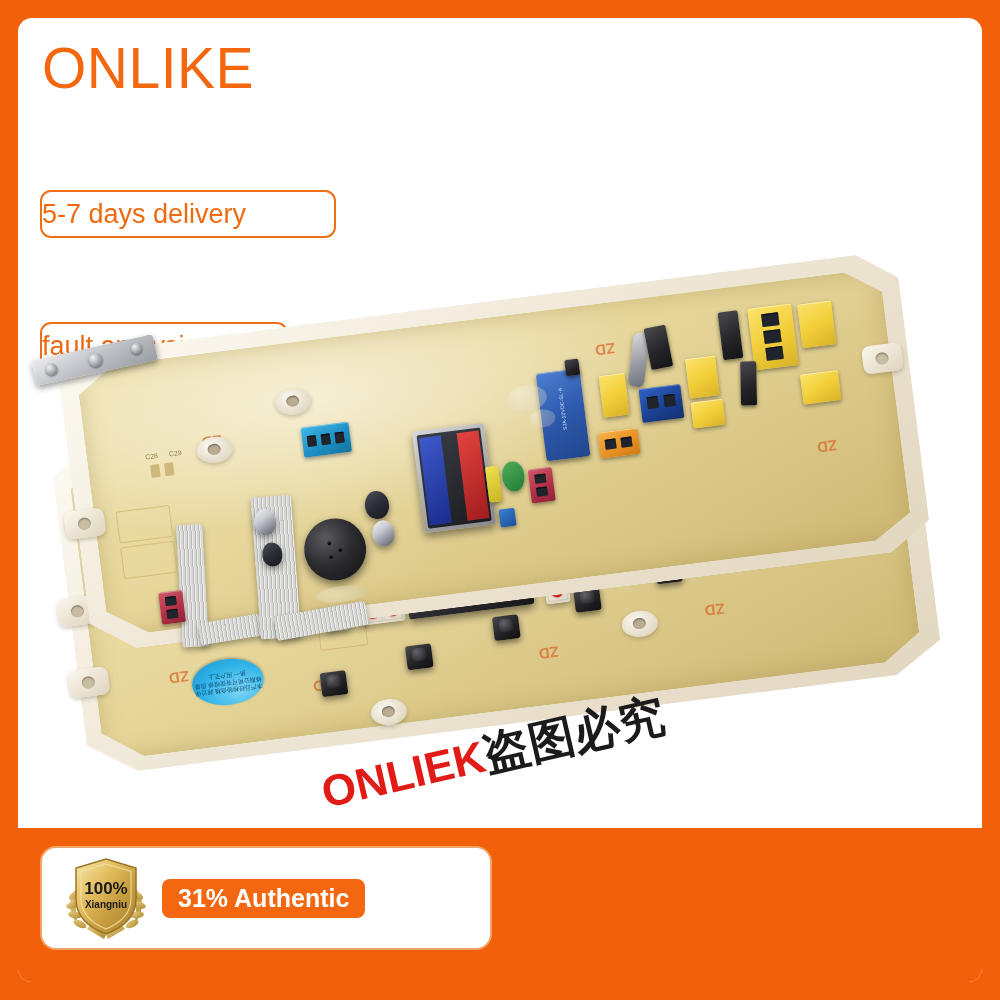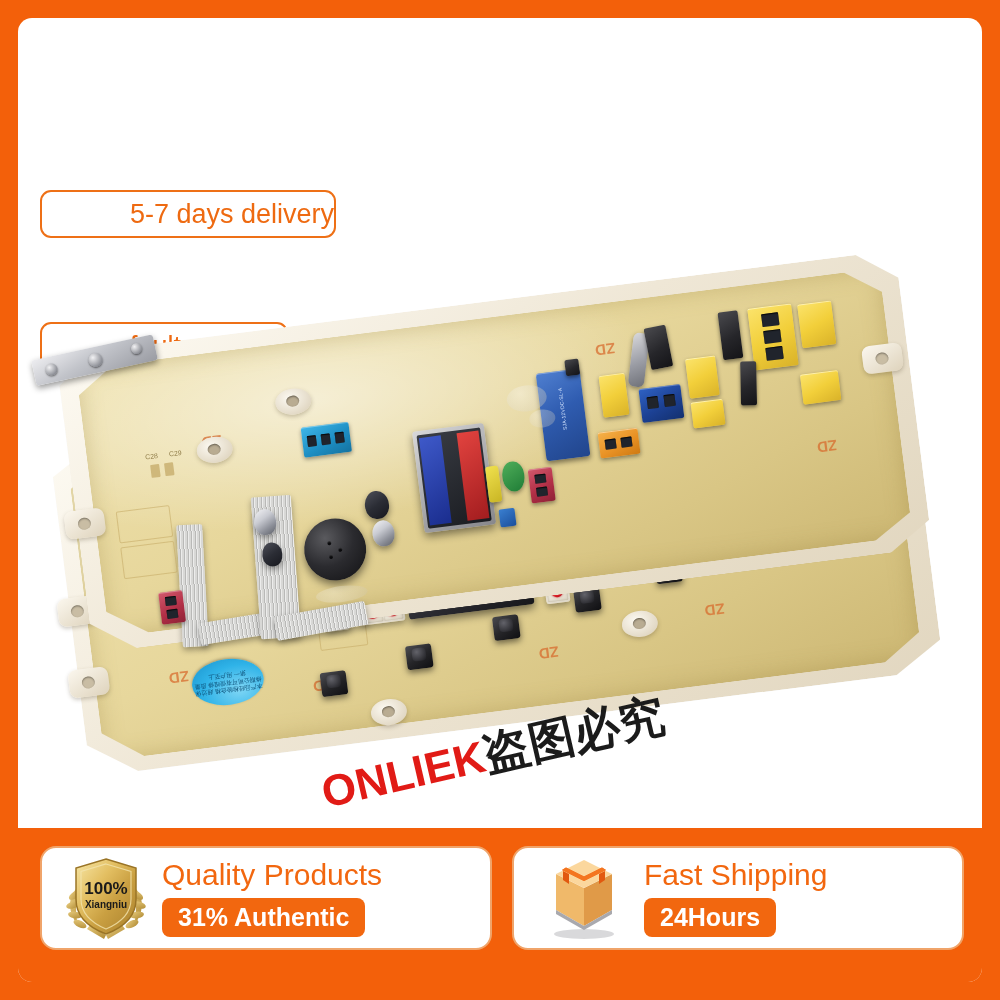--- a/index.html
+++ b/index.html
@@ -37,21 +37,21 @@
 
   
   .pill{
     position:absolute;
     border:2.5px solid #ee7016;
     border-radius:11px;
     background:#ffffff;
     color:#ee6a11;
     font-size:27px;
     font-weight:400;
-    display:flex;align-items:center;justify-content:flex-end;
+    display:flex;align-items:center;justify-content:flex-start;
     white-space:nowrap;
     box-sizing:border-box;
   }
   #pill0{left:22px;top:172px;width:296px;height:48px;}
   #pill1{left:22px;top:238px;width:282px;height:48px;}
   #pill2{left:22px;top:304px;width:248px;height:48px;}
 
   
   #photo{
     position:absolute;
@@ -420,20 +420,21 @@
   }
   
   .box-badge{position:relative;width:96px;height:88px;margin:0 12px 0 22px;flex:none;}
 </style>
 </head>
 <body>
 
 <div id="page">
  <div id="inner">
 
+  <div class="brand">ONLIKE</div>
 
   <div class="pill" id="pill0">
     <span>5-7 days delivery</span>
   </div>
   <div class="pill" id="pill2">
     <span>fault analysis</span>
   </div>
 
   <div id="photo">
    <div id="board-wrap">
@@ -716,47 +717,21 @@
             <path d="M62 70 L46 80 L48 84 L65 74 Z"></path>
           </g>
 
           <path d="M46 4 L76 13 L76 44 C76 62 62 73 46 79 C30 73 16 62 16 44 L16 13 Z" fill="url(#gold)" stroke="#9a7426" stroke-width="1.5"></path>
           <path d="M46 9 L71 16.5 L71 44 C71 59 59 68.5 46 74 C33 68.5 21 59 21 44 L21 16.5 Z" fill="none" stroke="#f3e3ad" stroke-width="1.2" opacity=".8"></path>
         </svg>
         <div class="s100">100%</div>
         <div class="sauth">Xiangniu</div>
       </div>
       <div class="txt">
-        <div class="t1">Quality Products</div>
         <div class="t2">31% Authentic</div>
       </div>
     </div>
 
-    <div class="bcard" id="bcard-right">
-      <div class="box-badge">
-        <svg width="96" height="88" viewBox="0 0 96 88">
-
-          <ellipse cx="48" cy="80" rx="30" ry="5" fill="#b9b9bd" opacity=".55"></ellipse>
-
-          <path d="M48 34 L20 20 L20 56 L48 72 Z" fill="#f0b96a"></path>
-          <path d="M48 34 L76 20 L76 56 L48 72 Z" fill="#e09a48"></path>
-
-          <path d="M48 6 L76 20 L48 34 L20 20 Z" fill="#fbd79d"></path>
-
-          <path d="M30 13.5 L48 22.5 L66 13.5 L70 16 L48 27 L26 16 Z" fill="#f26c1b"></path>
-          <path d="M26 16 L30 13.5 L48 22.5 L66 13.5 L70 16 L48 27 Z" fill="#f4751f"></path>
-
-          <path d="M27 17 L33 20 L33 30 L27 26 Z" fill="#e2590f"></path>
-          <path d="M69 17 L63 20 L63 30 L69 26 Z" fill="#e2590f"></path>
-
-          <path d="M20 56 L48 72 L76 56 L76 60 L48 76 L20 60 Z" fill="#a9a9ae"></path>
-        </svg>
-      </div>
-      <div class="txt">
-        <div class="t1">Fast Shipping</div>
-        <div class="t2">24Hours</div>
-      </div>
-    </div>
 
   </div>
 
  </div>
 </div>
 
 </body></html>

